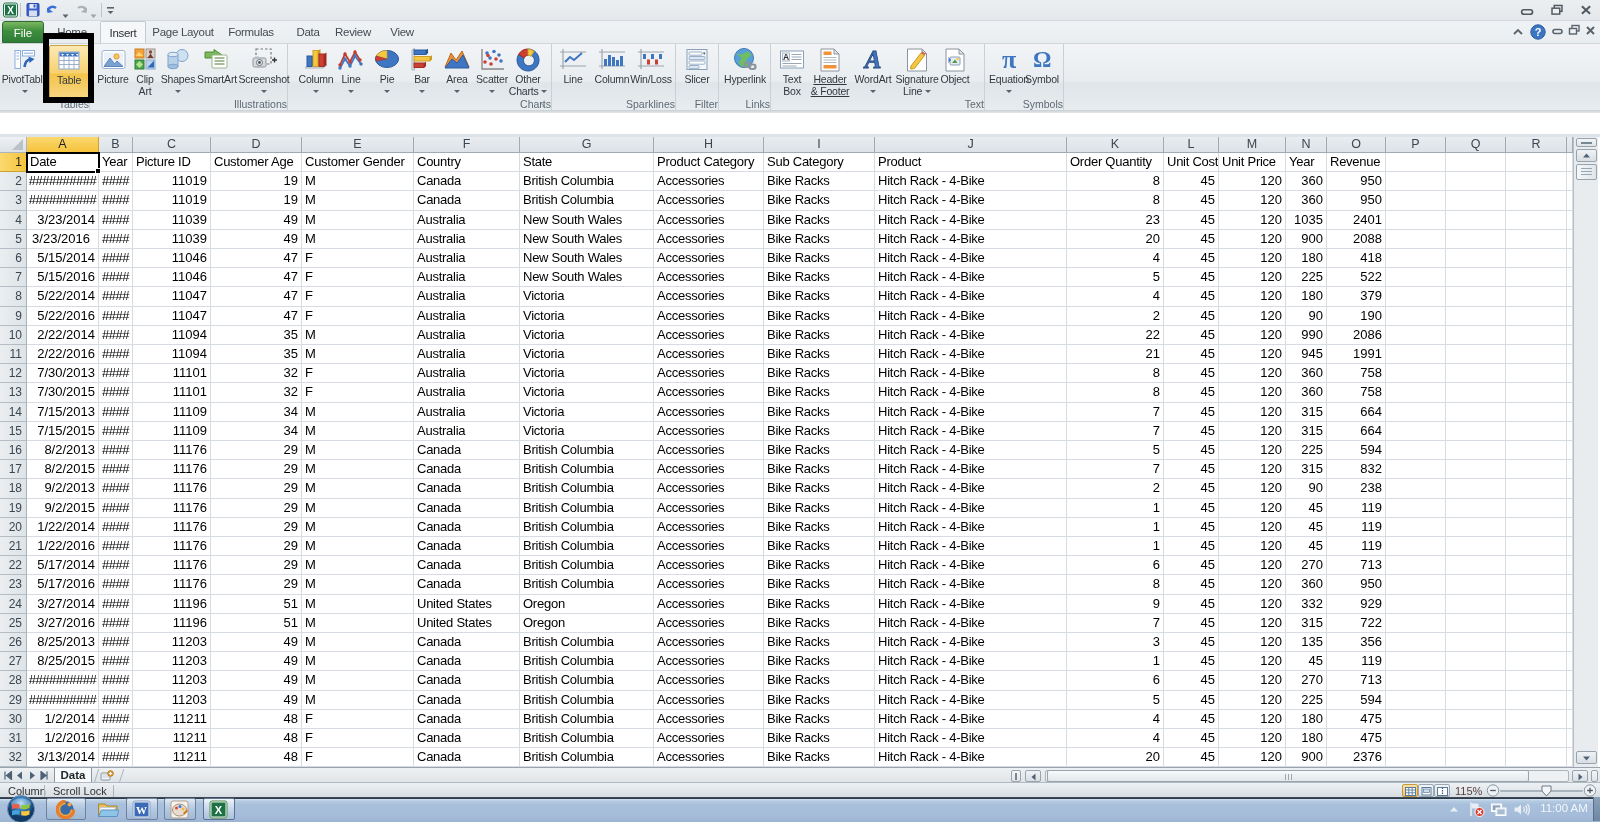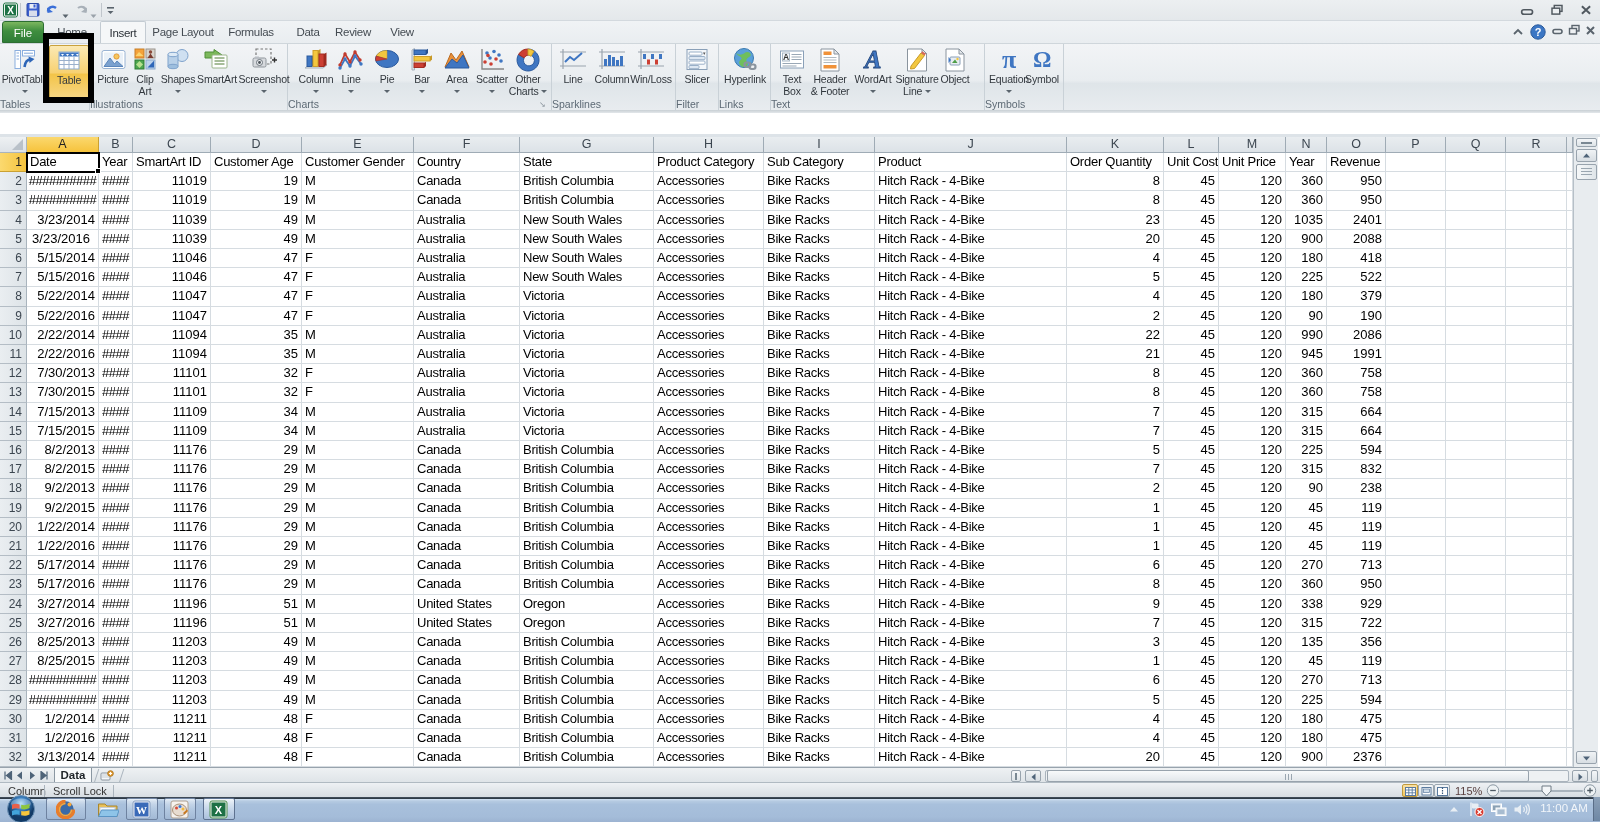--- a/index.html
+++ b/index.html
@@ -16,21 +16,21 @@
 #tabrow { position:absolute; left:0; top:21px; width:1600px; height:22px; background:linear-gradient(#f0f3f5,#e9edf0); }
 .rtab { position:absolute; top:1px; height:21px; line-height:21px; font-size:11.5px; letter-spacing:-0.3px; color:#444b52; text-align:center; white-space:nowrap;}
 #filetab { position:absolute; left:2px; top:0px; width:42px; height:22px; background:linear-gradient(#7cb75e,#3f8e3f 45%,#2f7d37); border-radius:3px 3px 0 0; color:#fff; font-size:11.5px; text-align:center; line-height:22px; border:1px solid #2c6e31;}
 #seltab { position:absolute; left:100px; top:0px; width:46px; height:22px; background:#f5f7f8; border:1px solid #c3cbd2; border-bottom:none; border-radius:2px 2px 0 0; color:#2b3137; font-size:11.5px; letter-spacing:-0.3px; text-align:center; line-height:22px;}
 
 
 #ribbon { position:absolute; left:0; top:43px; width:1600px; height:67px;
  background:linear-gradient(#f2f4f6 0%,#e9edf0 55%,#dfe5e9 60%,#e8ecef 100%); border-top:1px solid #cfd6db;}
 #ribbonedge { position:absolute; left:0; top:110px; width:1600px; height:3px; background:linear-gradient(#c8cfd4,#e3e7ea); }
 .grp { position:absolute; top:0; height:67px; border-right:1px solid #c9d1d7; }
-.grplabel { position:absolute; bottom:1px; width:100%; text-align:left; font-size:10.5px; color:#5d6a75; }
+.grplabel { position:absolute; bottom:1px; width:100%; text-align:right; font-size:10.5px; color:#5d6a75; }
 .bigbtn { position:absolute; top:1px; text-align:center; font-size:10.5px; color:#32383e; line-height:11.5px; letter-spacing:-0.2px;}
 .bigbtn .ic { display:block; margin:2px auto 1px; }
 .arr { display:inline-block; width:0; height:0; border-left:3px solid transparent; border-right:3px solid transparent; border-top:3px solid #5a646d; vertical-align:middle; }
 .dlg { position:absolute; right:3px; bottom:2px; width:9px; height:9px; font-size:8px; color:#8a949c; }
 
 
 #fbar { position:absolute; left:0; top:113px; width:1600px; height:20px; background:#e6eaee; border-bottom:1px solid #b6bfc7;}
 #namebox { position:absolute; left:1px; top:0px; width:127px; height:19px; background:#fff; border:1px solid #c6cdd4; font-size:12px; color:#222; text-align:center; line-height:18px;}
 #nbarr { position:absolute; left:118px; top:8px; width:0; height:0; border-left:4px solid transparent; border-right:4px solid transparent; border-top:4px solid #5a646d;}
 #fxcap { position:absolute; left:130px; top:0px; width:75px; height:19px; background:linear-gradient(#f4f6f8,#dde3e7); border:1px solid #c6cdd4; border-radius:8px 8px 8px 8px;}
@@ -386,21 +386,21 @@
  <div class="grp" style="left:771px;width:214px;">
   <div class="bigbtn" style="left:2px;width:38px;">
    <svg class="ic" width="28" height="26" viewBox="0 0 28 26">
             <rect x="2.5" y="4" width="23" height="17" fill="#fff" stroke="#8aa0b8"></rect>
             <rect x="4.5" y="6" width="7" height="8" fill="#f4f7fa" stroke="#aab8c6"></rect>
             <text x="8" y="13" font-size="8.5" font-weight="bold" fill="#333" text-anchor="middle" font-family="Liberation Sans">A</text>
             <path d="M13.5 7.5 h10 M13.5 10 h10 M13.5 12.5 h10 M4.5 16.5 h19 M4.5 19 h14" stroke="#9aa8b6" stroke-width="1.1"></path>
           </svg>
    Text<br>Box
   </div>
-  <div class="bigbtn" style="left:37px;width:44px;">
+  <div class="bigbtn" style="left:37px;width:44px;text-decoration:underline;">
    <svg class="ic" width="24" height="26" viewBox="0 0 24 26">
             <path d="M3 2 L16 2 L21 7 L21 24 L3 24 Z" fill="#fff" stroke="#8a949e"></path>
             <path d="M16 2 L16 7 L21 7 Z" fill="#e4e8ec" stroke="#8a949e"></path>
             <rect x="5.5" y="4.5" width="8" height="3.5" fill="#f0923a"></rect>
             <path d="M5.5 10.5 h13 M5.5 13 h13 M5.5 15.5 h13" stroke="#b0bac2" stroke-width="1.2"></path>
             <rect x="5.5" y="18" width="13" height="3.5" fill="#f0923a"></rect>
           </svg>
    Header<br>&amp; Footer
   </div>
   <div class="bigbtn" style="left:80px;width:44px;">
@@ -499,21 +499,21 @@
 <div class="rowhdr" style="top:613.8px;">25</div>
 <div class="rowhdr" style="top:633.0px;">26</div>
 <div class="rowhdr" style="top:652.2px;">27</div>
 <div class="rowhdr" style="top:671.4px;">28</div>
 <div class="rowhdr" style="top:690.6px;">29</div>
 <div class="rowhdr" style="top:709.8px;">30</div>
 <div class="rowhdr" style="top:729.0px;">31</div>
 <div class="rowhdr" style="top:748.2px;">32</div>
 <div class="c l" style="left:27px;top:153.0px;width:72px;">Date</div>
 <div class="c l" style="left:99px;top:153.0px;width:34px;">Year</div>
-<div class="c l" style="left:133px;top:153.0px;width:78px;">SmartArt ID</div>
+<div class="c l" style="left:133px;top:153.0px;width:78px;">Picture ID</div>
 <div class="c l" style="left:211px;top:153.0px;width:91px;">Customer Age</div>
 <div class="c l" style="left:302px;top:153.0px;width:112px;">Customer Gender</div>
 <div class="c l" style="left:414px;top:153.0px;width:106px;">Country</div>
 <div class="c l" style="left:520px;top:153.0px;width:134px;">State</div>
 <div class="c l" style="left:654px;top:153.0px;width:110px;">Product Category</div>
 <div class="c l" style="left:764px;top:153.0px;width:111px;">Sub Category</div>
 <div class="c l" style="left:875px;top:153.0px;width:192px;">Product</div>
 <div class="c l" style="left:1067px;top:153.0px;width:97px;">Order Quantity</div>
 <div class="c l" style="left:1164px;top:153.0px;width:55px;">Unit Cost</div>
 <div class="c l" style="left:1219px;top:153.0px;width:67px;">Unit Price</div>
@@ -855,21 +855,21 @@
 <div class="c r" style="left:211px;top:594.6px;width:91px;">51</div>
 <div class="c l" style="left:302px;top:594.6px;width:112px;">M</div>
 <div class="c l" style="left:414px;top:594.6px;width:106px;">United States</div>
 <div class="c l" style="left:520px;top:594.6px;width:134px;">Oregon</div>
 <div class="c l" style="left:654px;top:594.6px;width:110px;">Accessories</div>
 <div class="c l" style="left:764px;top:594.6px;width:111px;">Bike Racks</div>
 <div class="c l" style="left:875px;top:594.6px;width:192px;">Hitch Rack - 4-Bike</div>
 <div class="c r" style="left:1067px;top:594.6px;width:97px;">9</div>
 <div class="c r" style="left:1164px;top:594.6px;width:55px;">45</div>
 <div class="c r" style="left:1219px;top:594.6px;width:67px;">120</div>
-<div class="c r" style="left:1286px;top:594.6px;width:41px;">338</div>
+<div class="c r" style="left:1286px;top:594.6px;width:41px;">332</div>
 <div class="c r" style="left:1327px;top:594.6px;width:59px;">929</div>
 <div class="c r" style="left:27px;top:613.8px;width:72px;">3/27/2016</div>
 <div class="c hsh" style="left:99px;top:613.8px;width:34px;">####</div>
 <div class="c r" style="left:133px;top:613.8px;width:78px;">11196</div>
 <div class="c r" style="left:211px;top:613.8px;width:91px;">51</div>
 <div class="c l" style="left:302px;top:613.8px;width:112px;">M</div>
 <div class="c l" style="left:414px;top:613.8px;width:106px;">United States</div>
 <div class="c l" style="left:520px;top:613.8px;width:134px;">Oregon</div>
 <div class="c l" style="left:654px;top:613.8px;width:110px;">Accessories</div>
 <div class="c l" style="left:764px;top:613.8px;width:111px;">Bike Racks</div>

